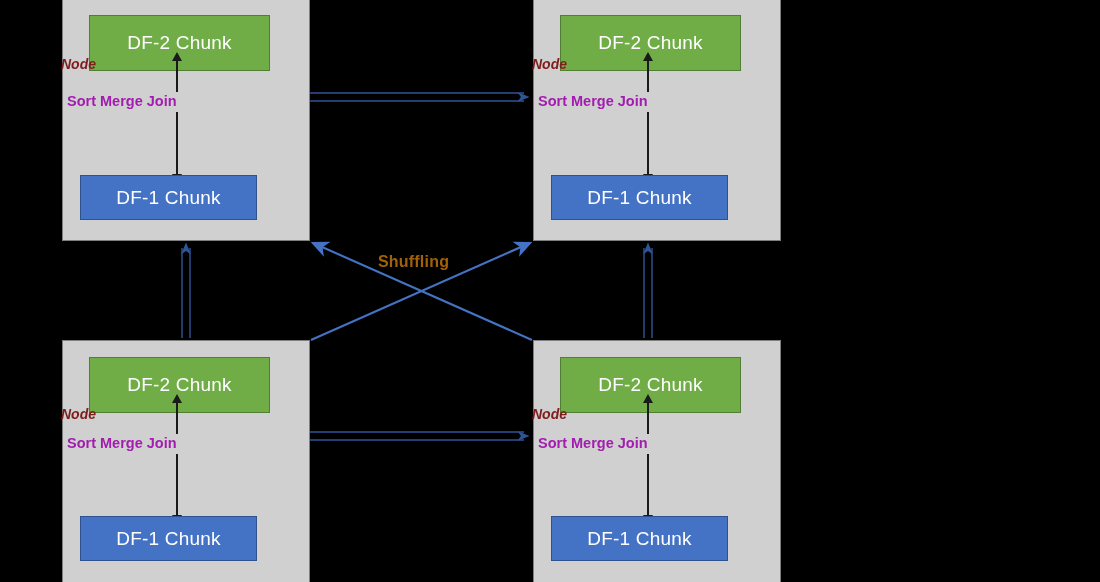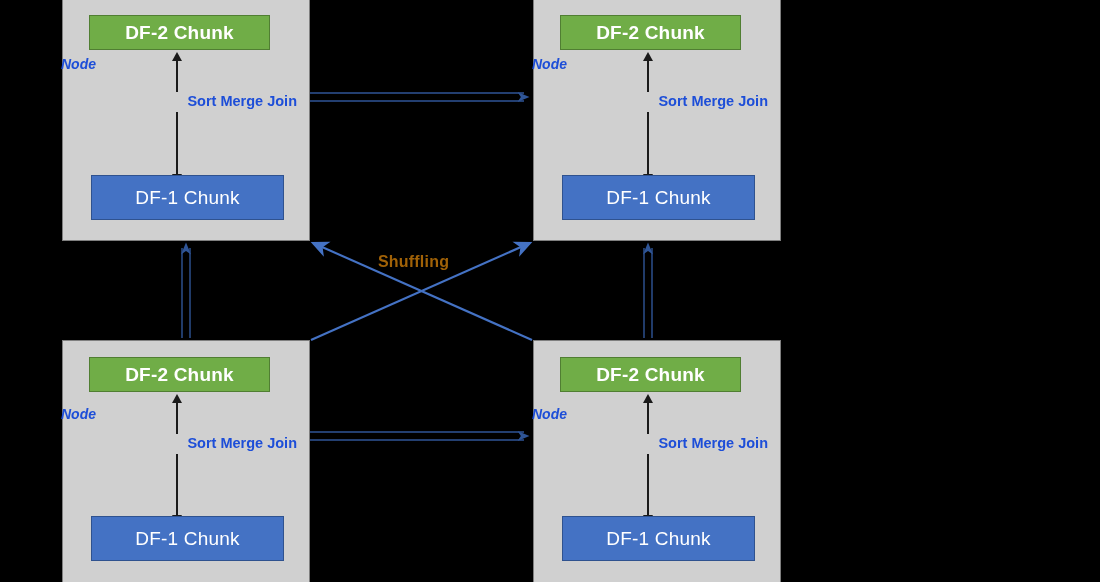--- a/index.html
+++ b/index.html
@@ -50,50 +50,50 @@
   }
   .chunk-green {
     background: #70ad47;
     border: 1px solid #507e32;
   }
   .chunk-blue {
     background: #4472c4;
     border: 1px solid #2f528f;
   }
   
-  .chunk-top  { left: 26px; top: 22px;  width: 181px; height: 35px; font-weight: bold; }
-  .chunk-bot  { left: 28px; top: 182px; width: 193px; height: 45px; }
+  .chunk-top  { left: 26px; top: 22px;  width: 181px; height: 56px; }
+  .chunk-bot  { left: 17px; top: 182px; width: 177px; height: 45px; }
   .node-bl .chunk-top, .node-br .chunk-top { top: 16px; }
   .node-bl .chunk-bot, .node-br .chunk-bot { top: 175px; }
 
   
   .node-label {
     position: absolute;
     left: -2px;
     top: 64px;
     font-size: 14px;
     font-weight: bold;
     font-style: italic;
-    color: #1d4ed8;
+    color: #7f1d1d;
     line-height: 1;
   }
   .node-bl .node-label, .node-br .node-label { top: 66px; }
 
   
   .smj-label {
     position: absolute;
     left: 0;
     right: 0;
     top: 99px;
-    text-align: right;
+    text-align: left;
     font-size: 14.5px;
     font-weight: bold;
-    color: #1d4ed8;
+    color: #a21caf;
     background: #d0d0d0;
-    padding: 2px 12px;
+    padding: 2px 4px;
     line-height: 1.1;
   }
   .node-bl .smj-label, .node-br .smj-label { top: 93px; }
 
   
   .smj-arrow {
     position: absolute;
     left: 113px;
     top: 67px;
     width: 2px;

